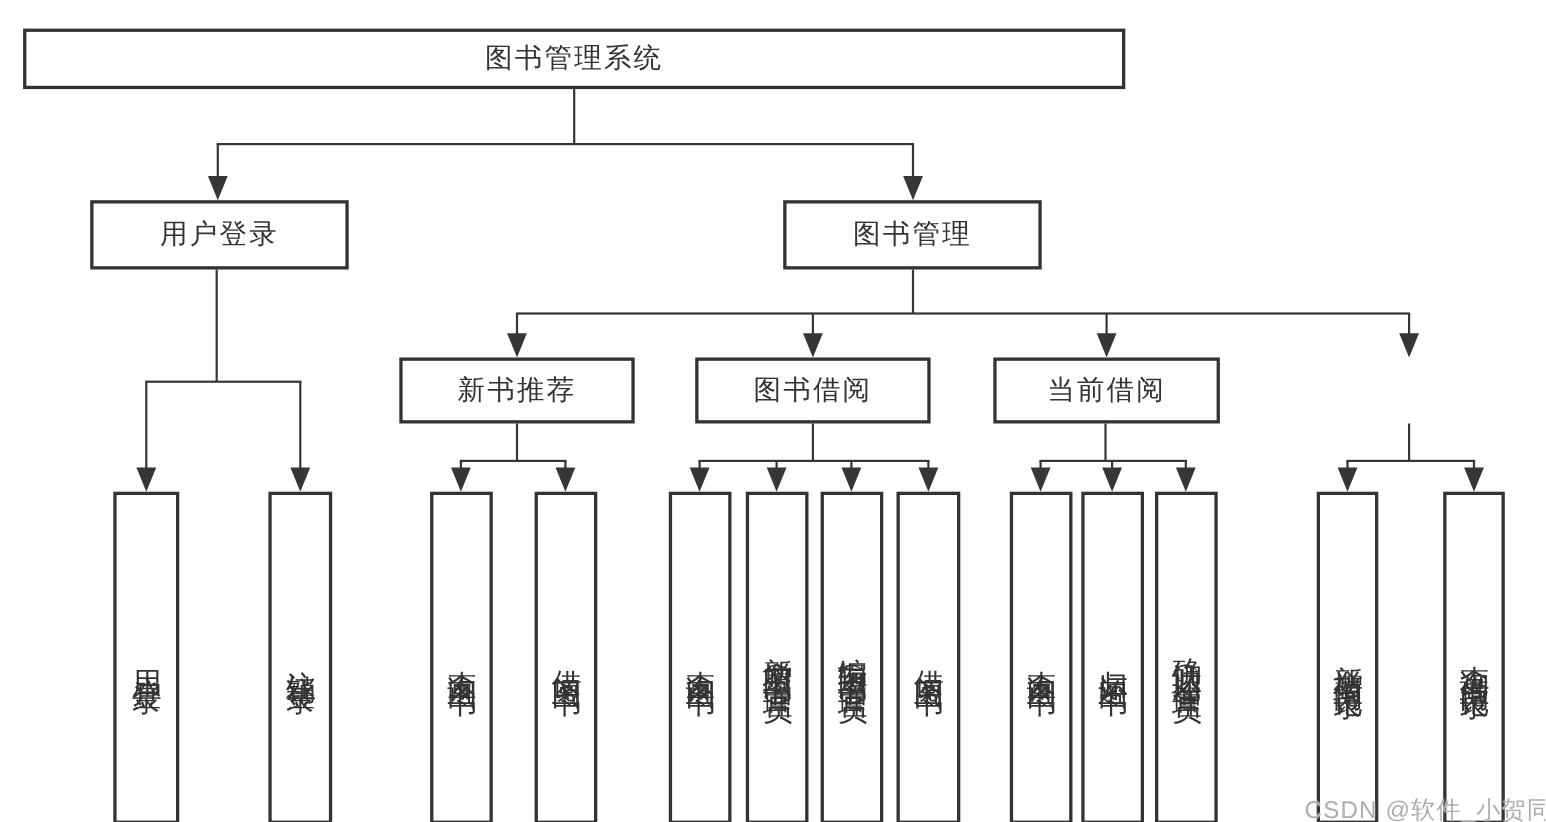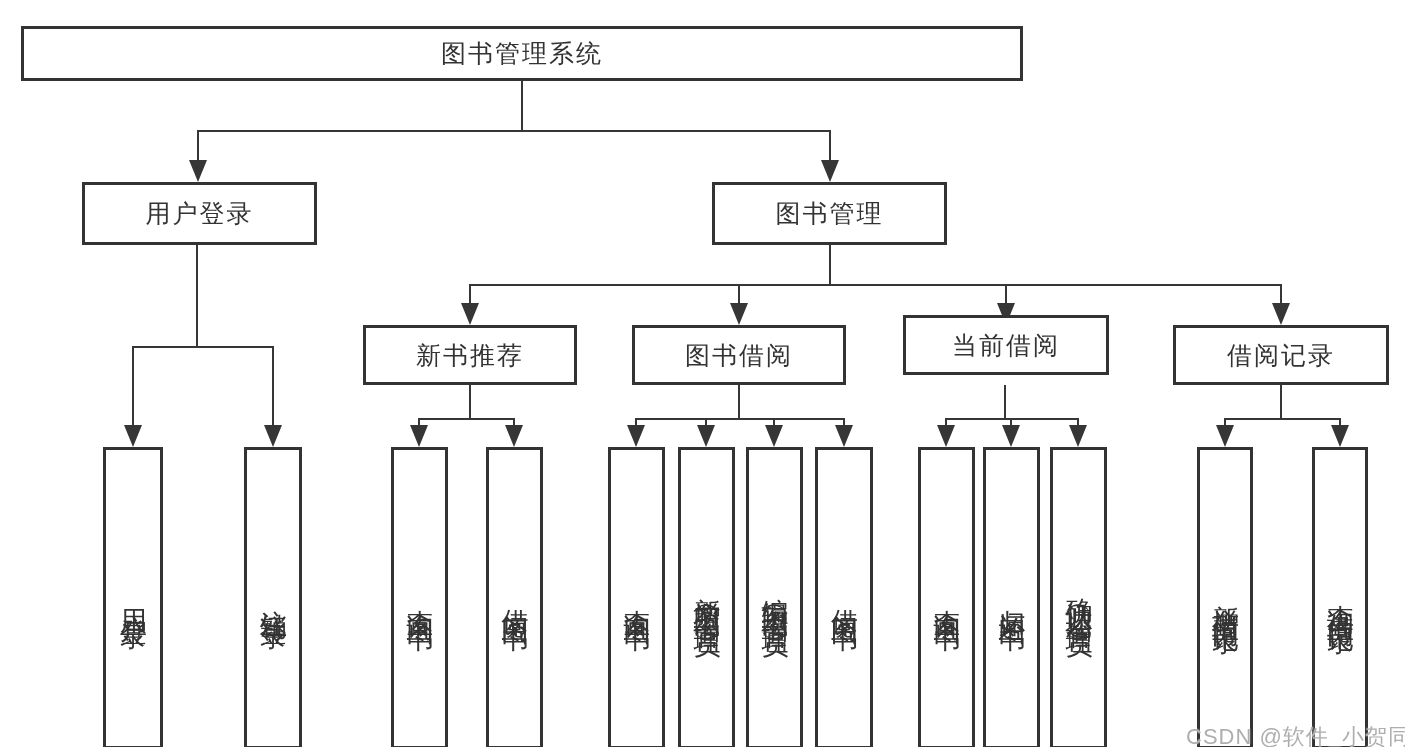--- a/index.html
+++ b/index.html
@@ -69,25 +69,22 @@
   <div class="arr" style="left:997px;top:291px;"></div>
   <div class="line" style="left:1280px;top:273px;width:2px;height:20px;"></div>
   <div class="arr" style="left:1272px;top:291px;"></div>
 
   <div class="box hbox" style="left:363px;top:313px;width:214px;height:60px;font-family:Liberation Serif, serif;">
     <span class="lbl">新书推荐</span>
   </div>
   <div class="box hbox" style="left:632px;top:313px;width:214px;height:60px;justify-content:center;">
     <span class="lbl">图书借阅</span>
   </div>
-  <div class="box hbox" style="left:903px;top:303px;width:206px;height:60px;">
+  <div class="box hbox" style="left:903px;top:313px;width:206px;height:60px;">
     <span class="lbl">当前借阅</span>
-  </div>
-  <div class="box hbox" style="left:1173px;top:313px;width:216px;height:60px;">
-    <span class="lbl">借阅记录</span>
   </div>
 
   <div class="line" style="left:469px;top:373px;width:2px;height:34px;"></div>
   <div class="line" style="left:418px;top:406px;width:97px;height:2px;"></div>
   <div class="line" style="left:418px;top:407px;width:2px;height:9px;"></div>
   <div class="arr" style="left:410px;top:413px;"></div>
   <div class="line" style="left:513px;top:407px;width:2px;height:9px;"></div>
   <div class="arr" style="left:505px;top:413px;"></div>
 
   <div class="line" style="left:738px;top:373px;width:2px;height:34px;"></div>

